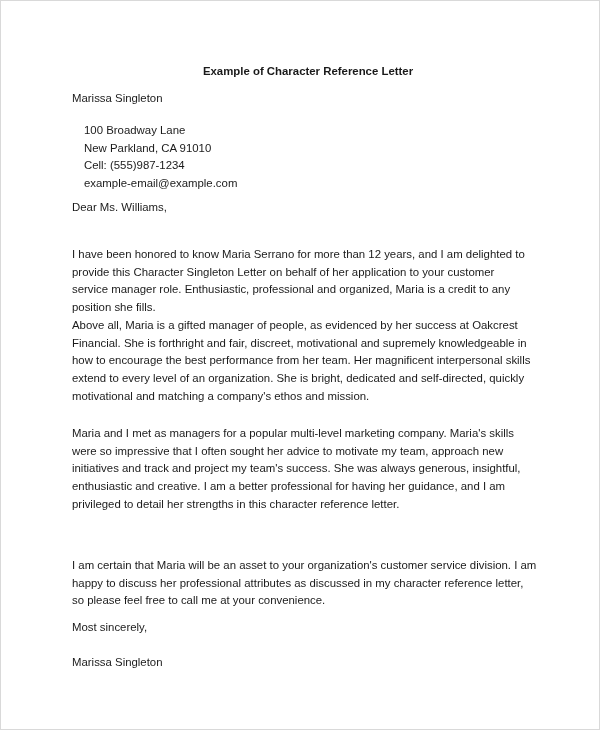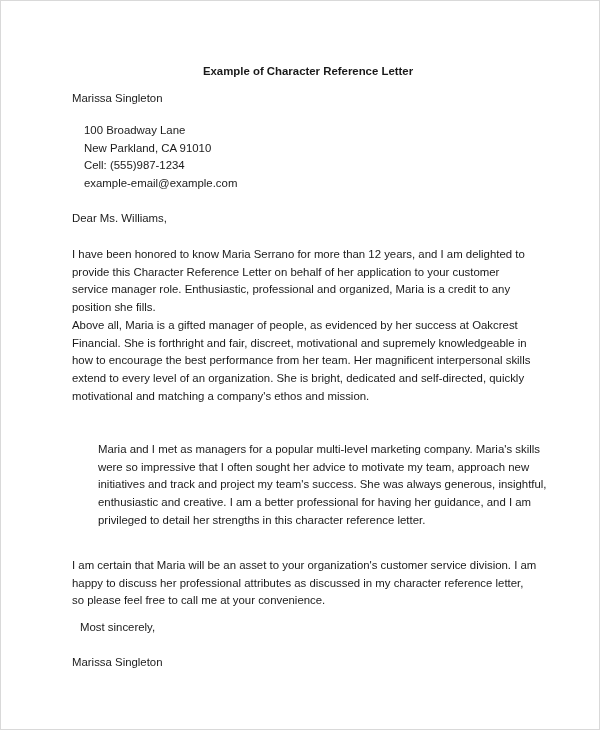--- a/index.html
+++ b/index.html
@@ -56,54 +56,54 @@
     <span class="line">Marissa Singleton</span>
   </p>
 
   <p class="block" style="top:121px;margin-left:12px;">
     <span class="line">100 Broadway Lane</span>
     <span class="line">New Parkland, CA 91010</span>
     <span class="line">Cell: (555)987-1234</span>
     <span class="line">example-email@example.com</span>
   </p>
 
-  <p class="block" style="top:209px;">
+  <p class="block" style="top:198px;">
     <span class="line">Dear Ms. Williams,</span>
   </p>
 
   <p class="block" style="top:245px;">
     <span class="line">I have been honored to know Maria Serrano for more than 12 years, and I am delighted to</span>
-    <span class="line">provide this Character Reference Letter on behalf of her application to your customer</span>
+    <span class="line">provide this Character Singleton Letter on behalf of her application to your customer</span>
     <span class="line">service manager role. Enthusiastic, professional and organized, Maria is a credit to any</span>
     <span class="line">position she fills.</span>
   </p>
 
   <p class="block" style="top:316px;">
     <span class="line">Above all, Maria is a gifted manager of people, as evidenced by her success at Oakcrest</span>
     <span class="line">Financial. She is forthright and fair, discreet, motivational and supremely knowledgeable in</span>
     <span class="line">how to encourage the best performance from her team. Her magnificent interpersonal skills</span>
     <span class="line">extend to every level of an organization. She is bright, dedicated and self-directed, quickly</span>
     <span class="line">motivational and matching a company's ethos and mission.</span>
   </p>
 
-  <p class="block" style="top:440px;margin-left:26px;">
+  <p class="block" style="top:424px;">
     <span class="line">Maria and I met as managers for a popular multi-level marketing company. Maria's skills</span>
     <span class="line">were so impressive that I often sought her advice to motivate my team, approach new</span>
     <span class="line">initiatives and track and project my team's success. She was always generous, insightful,</span>
     <span class="line">enthusiastic and creative. I am a better professional for having her guidance, and I am</span>
     <span class="line">privileged to detail her strengths in this character reference letter.</span>
   </p>
 
   <p class="block" style="top:556px;">
     <span class="line">I am certain that Maria will be an asset to your organization's customer service division. I am</span>
     <span class="line">happy to discuss her professional attributes as discussed in my character reference letter,</span>
     <span class="line">so please feel free to call me at your convenience.</span>
   </p>
 
-  <p class="block" style="top:618px;margin-left:8px;">
+  <p class="block" style="top:618px;">
     <span class="line">Most sincerely,</span>
   </p>
 
   <p class="block" style="top:653px;">
     <span class="line">Marissa Singleton</span>
   </p>
 
 </div>
 
 </body></html>

